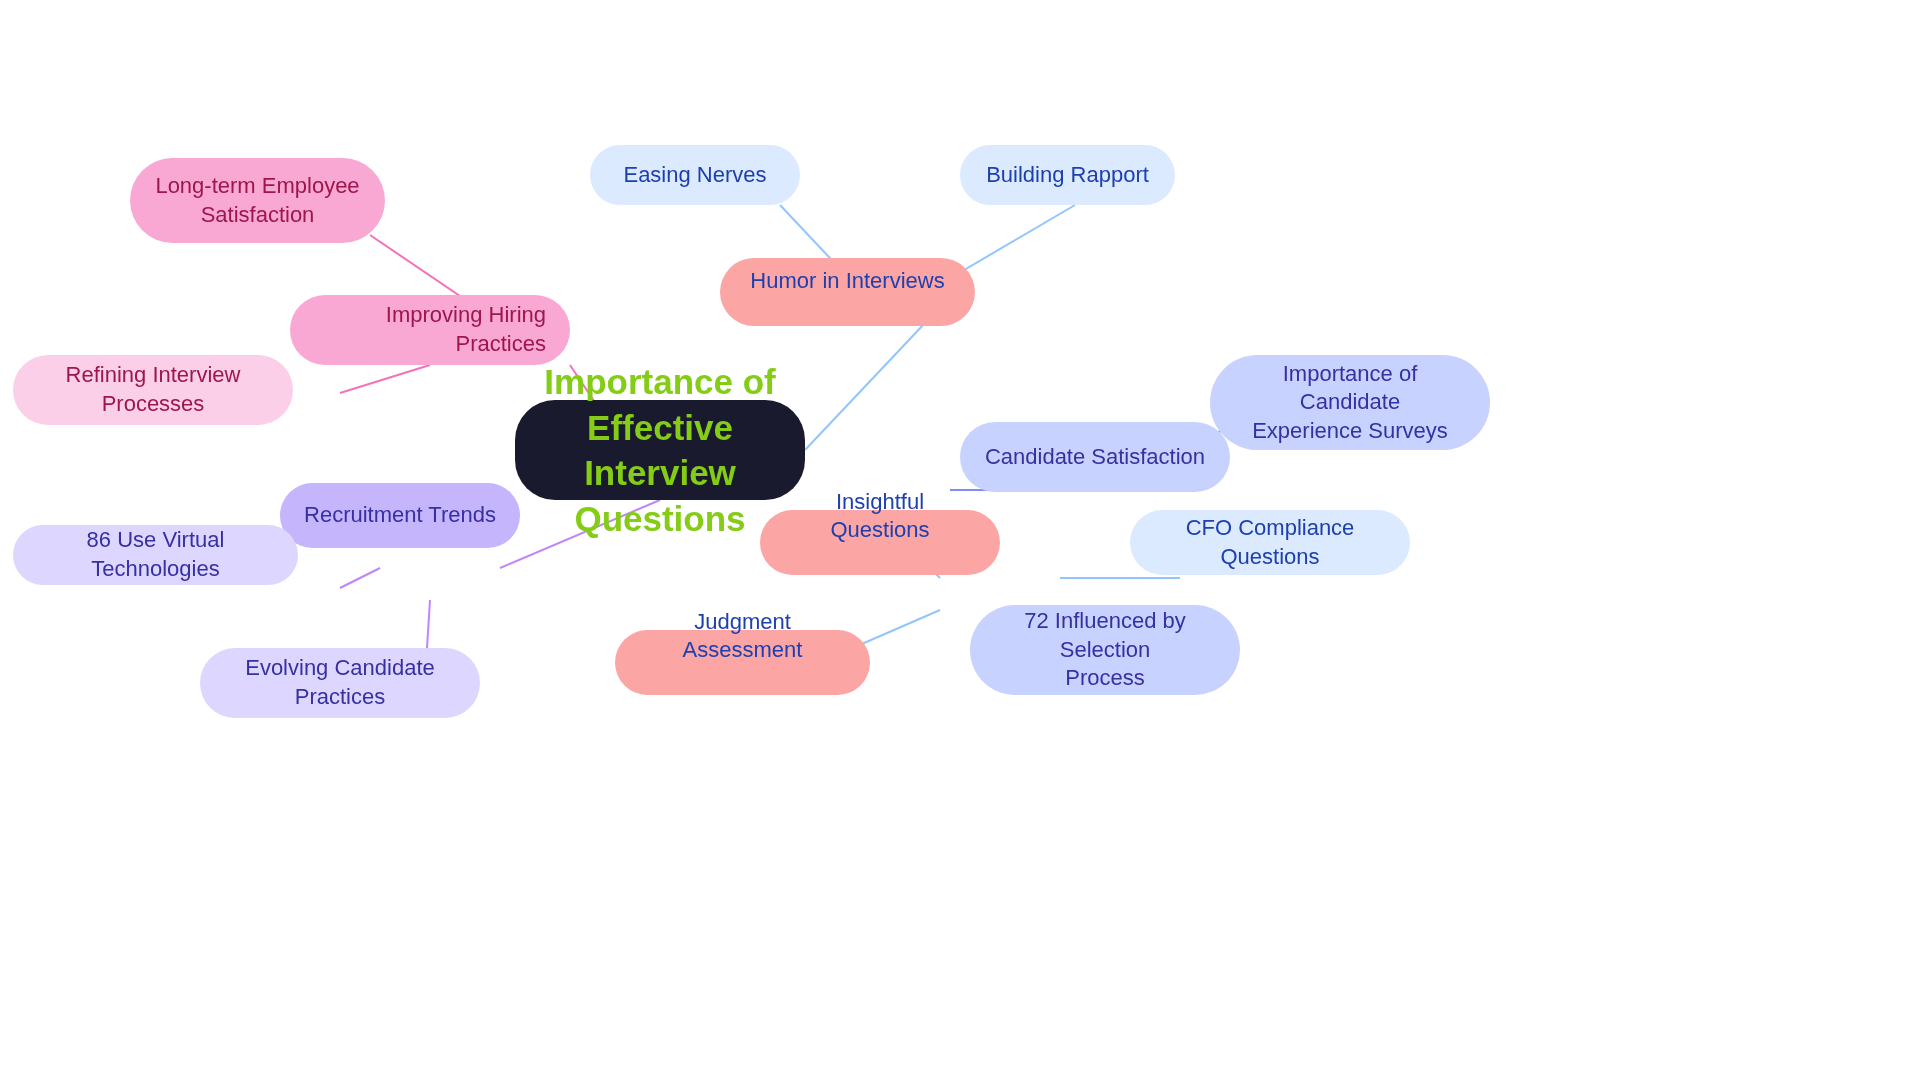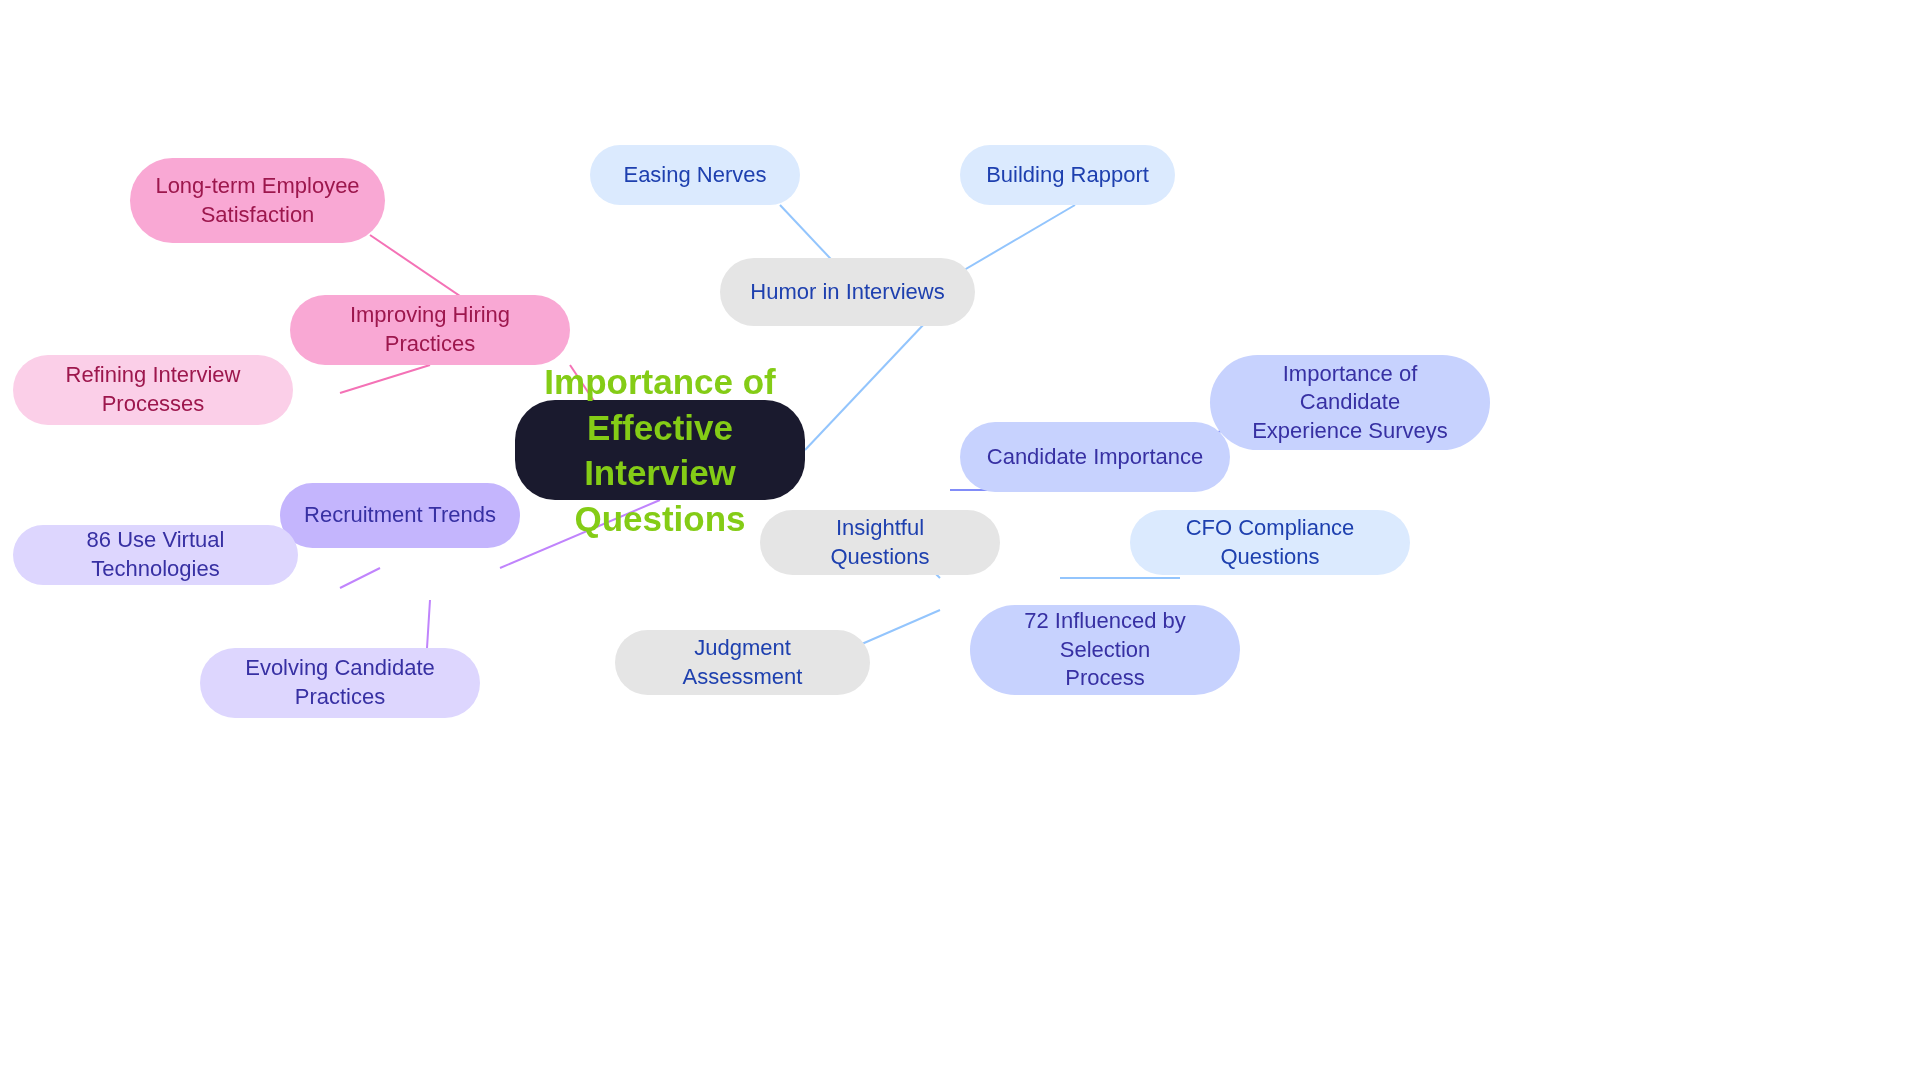--- a/index.html
+++ b/index.html
@@ -52,22 +52,23 @@
     }
     .node-purple {
       background: #c4b5fd;
       color: #3730a3;
     }
     .node-purple-light {
       background: #ddd6fe;
       color: #3730a3;
     }
     .node-blue {
-      background: #e5e5e5;
+      background: #fca5a5;
       color: #1e40af;
+      align-items: flex-end;
     }
     .node-blue-light {
       background: #dbeafe;
       color: #1e40af;
     }
     .node-indigo {
       background: #c7d2fe;
       color: #3730a3;
     }
   </style>
@@ -105,21 +106,21 @@
   <line x1="940" y1="610" x2="825" y2="660" stroke="#93c5fd" stroke-width="2"></line>
 
   <line x1="1060" y1="610" x2="1090" y2="635" stroke="#818cf8" stroke-width="2"></line>
 </svg>
 
 <div class="node node-center" style="left: 515px; top: 400px; width: 290px; height: 100px;">
   <span style="white-space: pre-line;">Importance of Effective
 Interview Questions</span>
 </div>
 
-<div class="node node-pink" style="left: 290px; top: 295px; width: 280px; height: 70px;">
+<div class="node node-pink" style="left: 290px; top: 295px; width: 280px; height: 70px; text-align: right;">
   <span>Improving Hiring Practices</span>
 </div>
 
 <div class="node node-pink" style="left: 130px; top: 158px; width: 255px; height: 85px;">
   <span style="white-space: pre-line;">Long-term Employee
 Satisfaction</span>
 </div>
 
 <div class="node node-pink-light" style="left: 13px; top: 355px; width: 280px; height: 70px;">
   <span>Refining Interview Processes</span>
@@ -143,21 +144,21 @@
 
 <div class="node node-blue-light" style="left: 590px; top: 145px; width: 210px; height: 60px;">
   <span>Easing Nerves</span>
 </div>
 
 <div class="node node-blue-light" style="left: 960px; top: 145px; width: 215px; height: 60px;">
   <span>Building Rapport</span>
 </div>
 
 <div class="node node-indigo" style="left: 960px; top: 422px; width: 270px; height: 70px;">
-  <span>Candidate Importance</span>
+  <span>Candidate Satisfaction</span>
 </div>
 
 <div class="node node-indigo" style="left: 1210px; top: 355px; width: 280px; height: 95px;">
   <span style="white-space: pre-line;">Importance of Candidate
 Experience Surveys</span>
 </div>
 
 <div class="node node-blue" style="left: 760px; top: 510px; width: 240px; height: 65px;">
   <span>Insightful Questions</span>
 </div>

